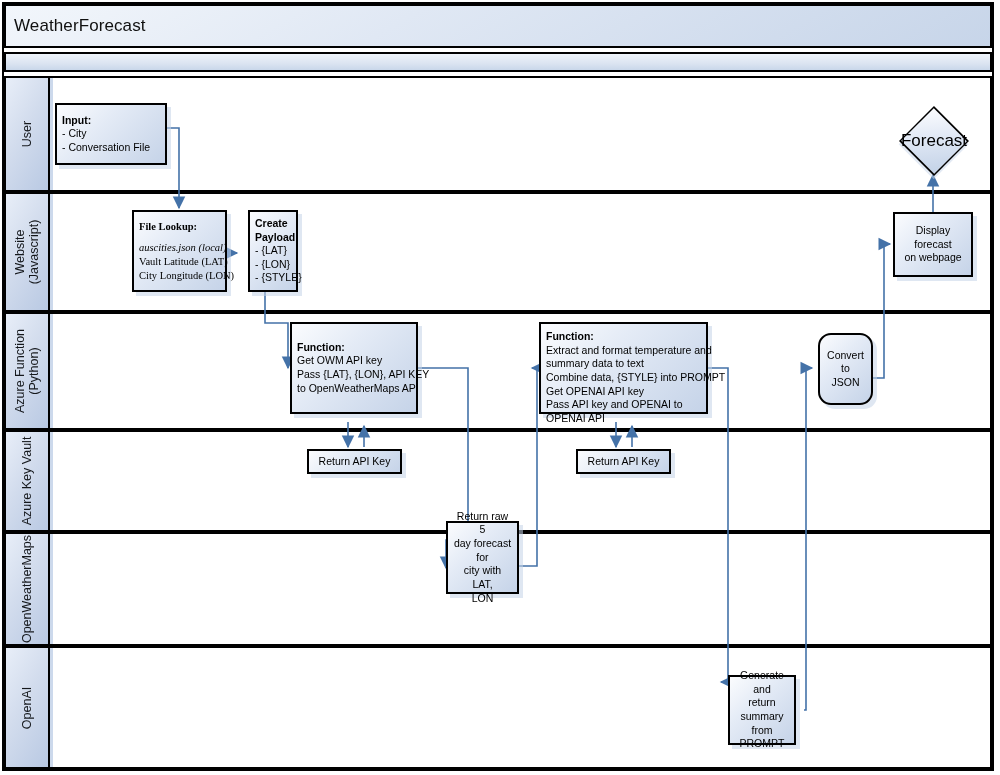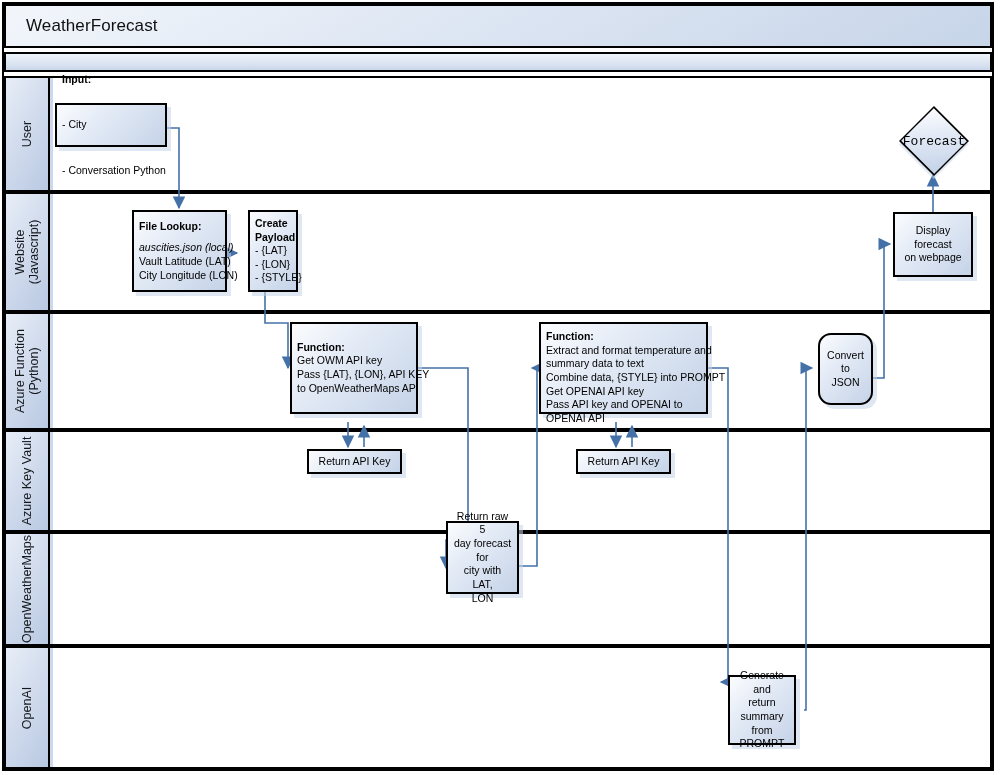--- a/index.html
+++ b/index.html
@@ -5,21 +5,21 @@
   html,body{margin:0;padding:0;background:#fff;}
   body{width:1000px;height:775px;font-family:"Liberation Sans",sans-serif;overflow:hidden;}
   #stage{position:relative;width:1000px;height:775px;}
 
   
   .outer-frame{position:absolute;left:2px;top:2px;width:992px;height:769px;border:2px solid #000;box-sizing:border-box;}
 
   .title-bar{position:absolute;left:4px;top:4px;width:988px;height:44px;
     background:linear-gradient(150deg,#f2f6fb 0%,#e0e8f4 40%,#c7d5e9 100%);
     border:2px solid #000;box-sizing:border-box;display:flex;align-items:center;}
-  .title-text{font-size:17px;color:#101010;padding-left:8px;letter-spacing:.1px;margin-left:12px;}
+  .title-text{font-size:17px;color:#101010;padding-left:8px;letter-spacing:.1px;}
 
   .sub-bar{position:absolute;left:4px;top:52px;width:988px;height:20px;
     background:linear-gradient(180deg,#eef3fa 0%,#dbe4f1 60%,#c9d7ea 100%);
     border:2px solid #000;box-sizing:border-box;}
 
   
   .lane{position:absolute;left:4px;width:988px;border:2px solid #000;box-sizing:border-box;background:#fff;}
   .lane-header{position:absolute;left:0;top:0;width:44px;height:100%;
     background:linear-gradient(120deg,#e8eef8 0%,#d2dced 45%,#b9c9e3 100%);
     border-right:2px solid #000;box-sizing:border-box;
@@ -41,21 +41,21 @@
   .node .it{font-style:italic;margin-top:8px;}
   .node .ln{white-space:nowrap;}
 
   .diamond{position:absolute;width:70px;height:58px;}
   .diamond .shp{position:absolute;inset:0;
     background:linear-gradient(135deg,#fbfcfe 0%,#e3eaf6 40%,#c3d2e7 100%);
     border:2.5px solid #000;
     transform:rotate(45deg) scale(.707,.853);
     box-shadow:3px 3px 0 0 rgba(197,211,231,.5);}
   .diamond .lbl{position:absolute;inset:0;display:flex;align-items:center;justify-content:center;
-    font-size:13px;color:#000;font-family:Liberation Mono, monospace;}
+    font-size:17px;color:#000;}
 
   
   .cs{position:absolute;left:0;top:0;width:1000px;height:775px;pointer-events:none;}
 </style>
 </head>
 <body>
 
 <div id="stage">
 
   <div class="outer-frame"></div>
@@ -124,32 +124,32 @@
       <path d="M506,566 L537,566 L537,368 L532,368"></path>
       <path d="M616,422 L616,447"></path>
       <path d="M632,447 L632,426"></path>
       <path d="M708,368 L728,368 L728,682 L721,682"></path>
       <path d="M804,710 L806,710 L806,368 L812,368"></path>
       <path d="M873,378 L884,378 L884,244 L890,244"></path>
       <path d="M933,220 L933,175"></path>
     </g>
   </svg>
 
-  <div class="node left" style="left:55px;top:103px;width:112px;height:44px;gap:32px;">
+  <div class="node left" style="left:55px;top:103px;width:112px;height:62px;">
     <div class="ln hd">Input:</div>
     <div class="ln">- City</div>
-    <div class="ln">- Conversation Python</div>
+    <div class="ln">- Conversation File</div>
   </div>
 
   <div class="diamond" style="left:899px;top:112px;">
     <div class="shp"></div>
     <div class="lbl">Forecast</div>
   </div>
 
-  <div class="node left" style="left:132px;top:210px;width:95px;height:82px;">
+  <div class="node left" style="left:132px;top:210px;width:95px;height:82px;font-family:Liberation Serif, serif;">
     <div class="ln hd">File Lookup:</div>
     <div class="ln it">auscities.json (local)</div>
     <div class="ln">Vault Latitude (LAT)</div>
     <div class="ln">City Longitude (LON)</div>
   </div>
 
   <div class="node left" style="left:240px;top:210px;width:50px;height:82px;margin-left:8px;">
     <div class="ln hd">Create</div>
     <div class="ln hd">Payload:</div>
     <div class="ln">- {LAT}</div>

